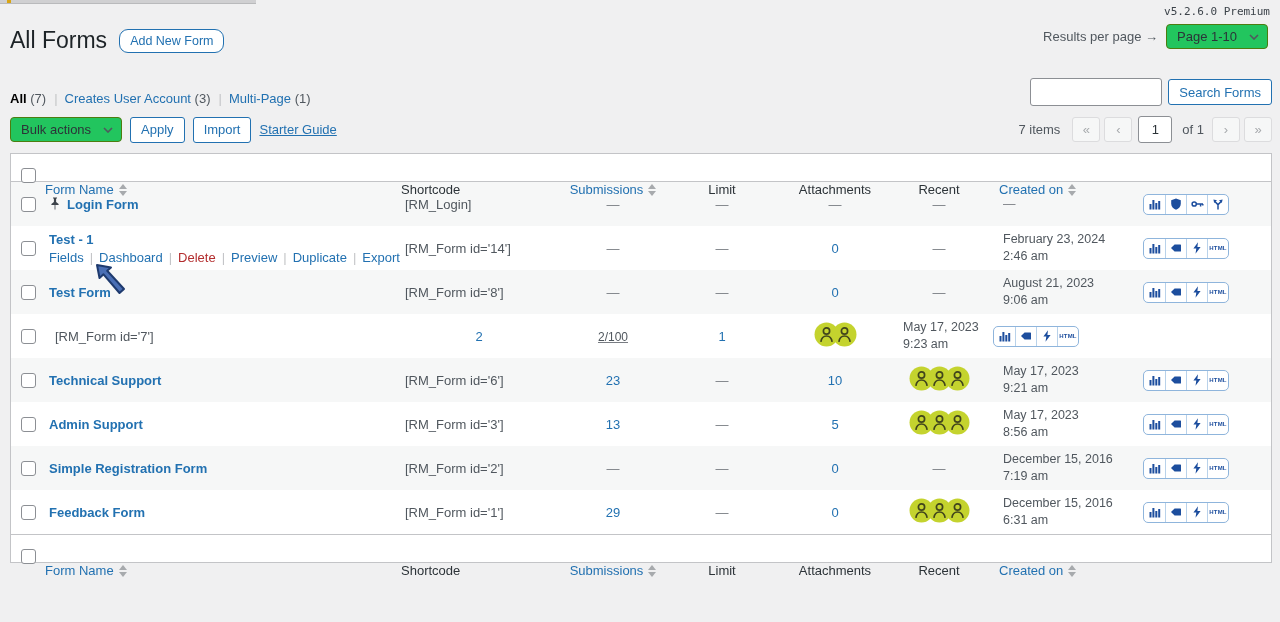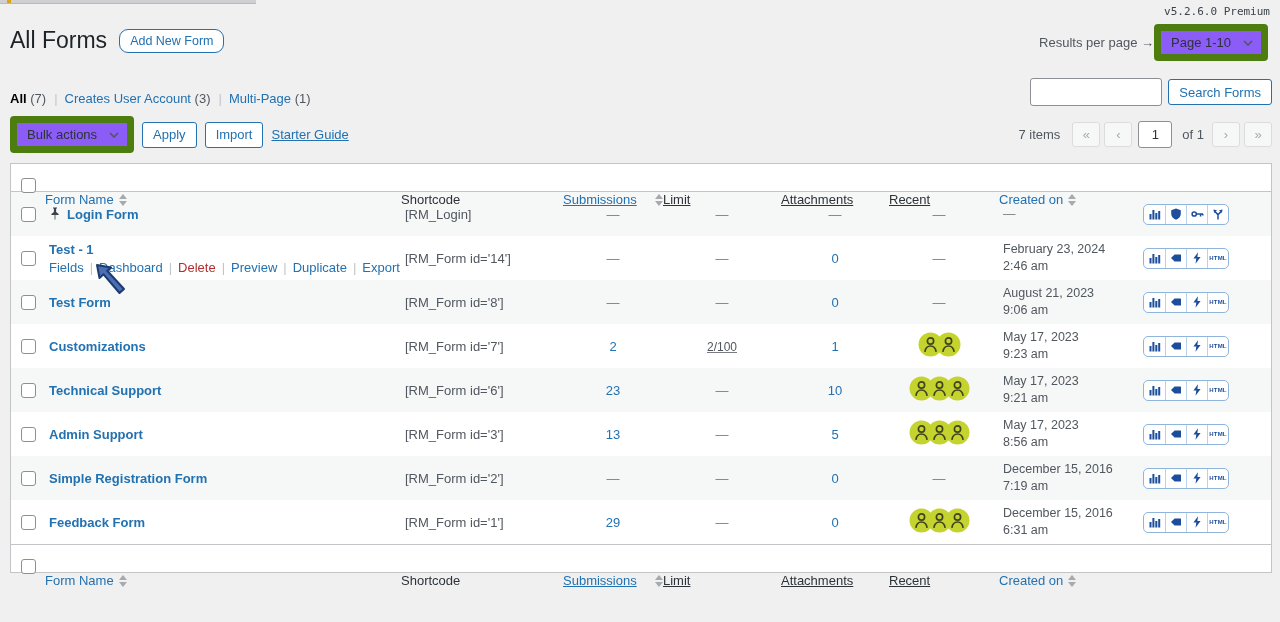--- a/index.html
+++ b/index.html
@@ -29,24 +29,24 @@
   .page-title { font-size:23px; font-weight:400; color:#1d2327; line-height:1.2; }
   .btn {
     display:inline-flex; align-items:center; justify-content:center;
     background:#fff; border:1px solid #2271b1; color:#2271b1;
     border-radius:3px; padding:0 10px; height:26px; font-size:13px;
     cursor:pointer; white-space:nowrap; font-family:inherit;
   }
   .btn-small { height:24px; font-size:12.5px; }
   .title-row .btn { margin-left:12px;border-radius:9px; }
 
-  .per-page { position:absolute; right:12px; top:24px; display:flex; align-items:center; color:#50575e; }
+  .per-page { position:absolute; right:12px; top:24px; display:flex; align-items:center; gap:8px; color:#50575e; }
   .wp-select {
-    display:inline-flex; align-items:center; gap:12px; background:#8b5cf6;
-    border:7px solid #4d7c0f; border-radius:4px; padding:4px 8px 4px 10px;
+    display:inline-flex; align-items:center; gap:12px; background:#22c55e;
+    border:1px solid #4d7c0f; border-radius:4px; padding:4px 8px 4px 10px;
     color:#2c3338; cursor:pointer;
   }
 
   
   .notice { margin-top:16px; background:#fff; border:1px solid #c3c4c7; border-left:4px solid #72aee6;
     box-shadow:0 1px 1px rgba(0,0,0,.04); padding:9px 40px 9px 12px; position:relative; color:#1d2327; }
   .notice a { color:#2271b1; text-decoration:underline; }
   .notice .dismiss { position:absolute; right:9px; top:7px; width:16px; height:16px; cursor:pointer; }
 
   
@@ -79,21 +79,21 @@
   .trow, .thead {
     display:grid;
     grid-template-columns:34px 350px 168px 100px 118px 108px 100px 150px 1fr;
     align-items:center;
   }
   .thead { height:28px; background:#fff; }
   .thead.bottom { border-top:1px solid #c3c4c7; }
   .thead.top { border-bottom:1px solid #c3c4c7; }
   .th { display:flex; align-items:center; gap:5px; font-size:13px; color:#2c3338;margin-top:28px; }
   .th.sortable { color:#2271b1; cursor:pointer; }
-  .th.center { justify-content:space-between;text-decoration:underline; }
+  .th.center { justify-content:center; }
   .sort { display:inline-flex; flex-direction:column; gap:2px; }
   .sort i { display:block; width:0; height:0; border-left:4px solid transparent; border-right:4px solid transparent; }
   .sort .up { border-bottom:5px solid #a7aaad; }
   .sort .dn { border-top:5px solid #a7aaad; }
 
   .c-check { display:flex; justify-content:center; }
   input[type="checkbox"] { appearance:none; -webkit-appearance:none; width:15px; height:15px;
     border:1px solid #8c8f94; border-radius:3px; background:#fff; cursor:pointer; margin:0; }
 
   .trow { min-height:44px; }
@@ -362,25 +362,20 @@
               </span>
               <span class="ic">
                 <span class="html-txt">HTML</span>
               </span>
             </span></div>
   </div>
         <div class="trow">
     <div class="c-check cell">
             <input type="checkbox" style="">
           </div>
-    <div class="cell c-name">
-            <div class="nm">
-              <a href="#" class="fname">Customizations</a>
-            </div>
-          </div>
     <div class="cell c-short">[RM_Form id='7']</div>
     <div class="cell c-center"><a href="#">2</a></div>
     <div class="cell c-center"><span class="limit-wrap"><span class="limit-txt">2/100</span><span class="limit-track"><span class="limit-fill" style="width:4%"></span></span></span></div>
     <div class="cell c-center"><a href="#">1</a></div>
     <div class="cell c-center"><span class="avatars">
               <svg class="av" viewBox="0 0 24 24">
                 <circle cx="12" cy="12" r="11.5" fill="#c4d32e"></circle>
                 <circle cx="12" cy="8.6" r="3" fill="none" stroke="#41451c" stroke-width="1.6"></circle>
                 <path d="M6.6 19 C7.2 14.8 9.2 13.4 12 13.4 C14.8 13.4 16.8 14.8 17.4 19" fill="none" stroke="#41451c" stroke-width="1.6"></path>
               </svg>

